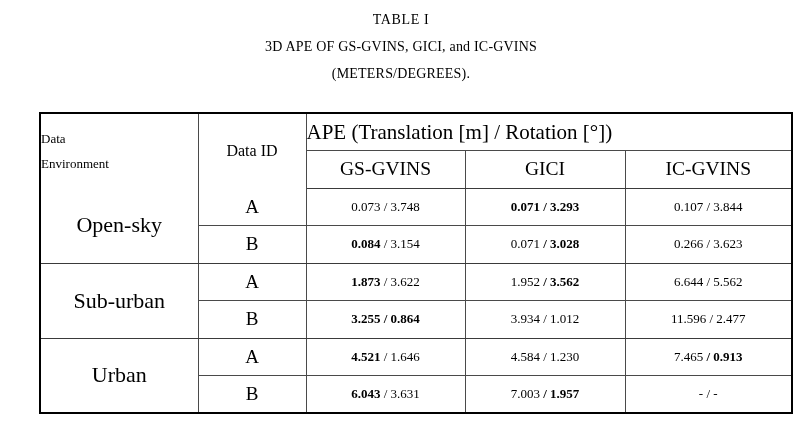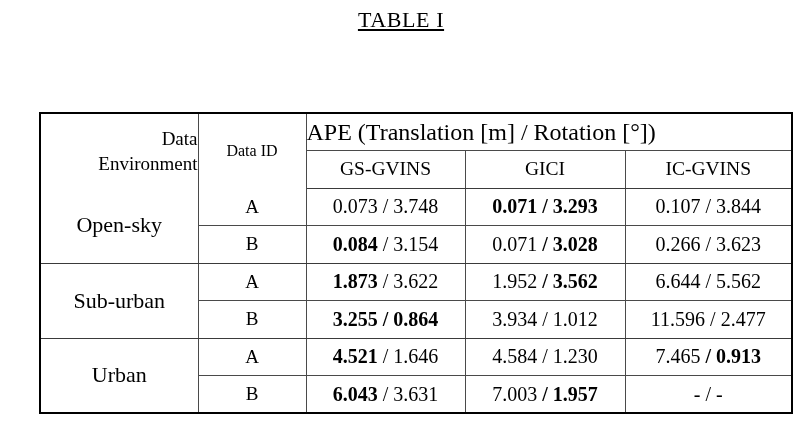--- a/index.html
+++ b/index.html
@@ -19,25 +19,24 @@
 
   
   .caption {
     position: absolute;
     left: 0;
     top: 6px;
     width: 802px;
     text-align: center;
   }
   .caption-line {
-    font-size: 22px;
+    font-size: 14px;
     line-height: 27px;
     letter-spacing: 0.2px;
     white-space: nowrap;
-    text-decoration: underline;
   }
   .caption-line.l1 { letter-spacing: 0.6px; }
 
   
   .table-wrap {
     position: absolute;
     left: 39px;
     top: 112px;
     width: 752px;
   }
@@ -63,55 +62,57 @@
   }
   
   .rule-r  { border-right: 1.3px solid #4a4a4a; }
   .rule-b  { border-bottom: 1.3px solid #4a4a4a; }
   .rule-b-strong { border-bottom: 1.6px solid #3a3a3a; }
 
   .cell { padding: 0 10px; }
   .c-center { text-align: center; }
 
   .hdr-env {
-    text-align: right;
+    text-align: left;
     line-height: 25px;
-    font-size: 19px;
+    font-size: 13px;
   }
   .hdr-id {
     text-align: center;
     font-size: 16px;
   }
   .hdr-ape {
     text-align: left;
-    font-size: 24px;
+    font-size: 21px;
     padding-left: 12px;
   }
   .hdr-sub {
     text-align: center;
     font-size: 19.5px;
     padding-left: 12px;
   }
   .env-label {
     text-align: center;
     font-size: 22px;
   }
   .data-cell {
     text-align: center;
-    font-size: 20px;
+    font-size: 13px;
     white-space: nowrap;
     margin-left: 30px;
   }
   .b { font-weight: bold; }
 </style>
 </head>
 <body>
 
 <div class="caption">
   <div class="caption-line l1">TABLE I</div>
+  <div class="caption-line l2">3D APE OF GS-GVINS, GICI, and IC-GVINS</div>
+  <div class="caption-line l3">(METERS/DEGREES).</div>
 </div>
 
 <div class="table-wrap">
   <table class="apetable">
     <colgroup>
       <col style="width:158px">
       <col style="width:108px">
       <col style="width:159px">
       <col style="width:160px">
       <col style="width:167px">

